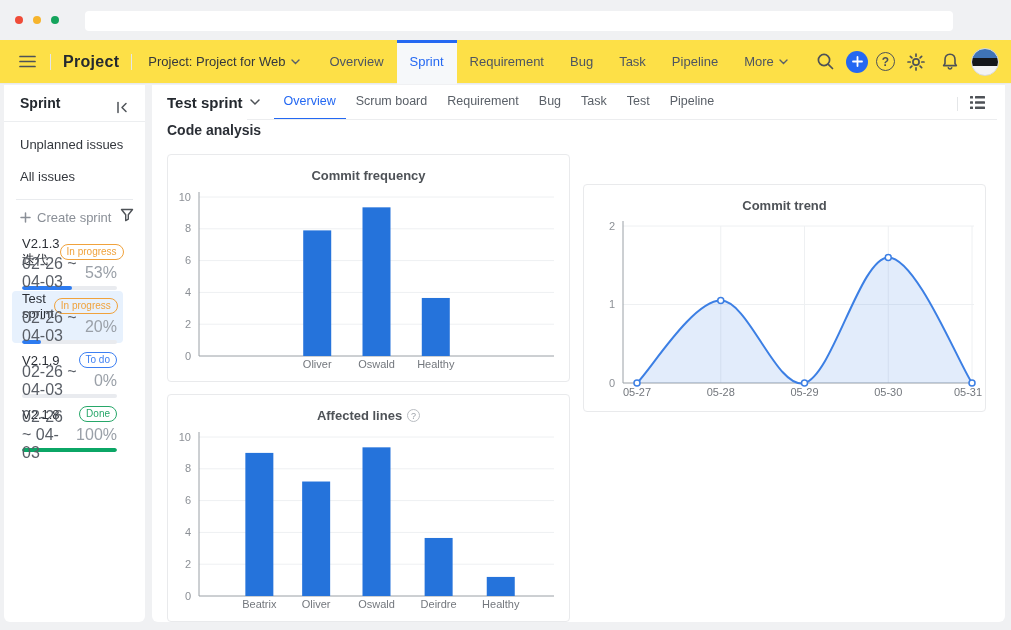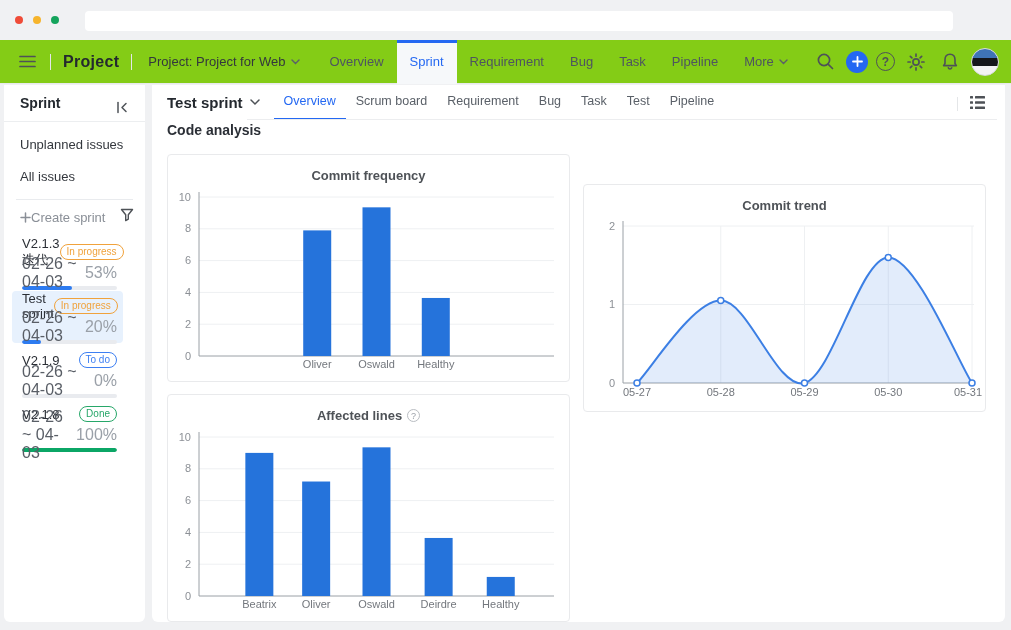--- a/index.html
+++ b/index.html
@@ -5,42 +5,42 @@
   * { margin:0; padding:0; box-sizing:border-box; }
   html,body { width:1011px; height:630px; }
   body { font-family:"Liberation Sans", sans-serif; background:#f0f1f3; position:relative; overflow:hidden; color:#333; }
 
   
   .chrome { position:absolute; left:0; top:0; width:1011px; height:40px; background:#f0f1f3; }
   .tdot { position:absolute; top:16px; width:8px; height:8px; border-radius:50%; }
   .addressbar { position:absolute; left:85px; right:58px; top:11px; height:20px; background:#fff; border-radius:4px; }
 
   
-  .navbar { position:absolute; left:0; top:40px; width:1011px; height:44px; background:#84cc16; border-bottom:1px solid #e8eaec; display:flex; align-items:center; padding-left:14px; }
+  .navbar { position:absolute; left:0; top:40px; width:1011px; height:44px; background:#fde047; border-bottom:1px solid #e8eaec; display:flex; align-items:center; padding-left:14px; }
   .icon-btn { display:flex; align-items:center; justify-content:center; width:26px; height:26px; cursor:pointer; color:#4e5257; }
   .vsep { width:1px; height:16px; background:#e4e6e8; margin:0 10px; }
   .logo { font-size:16px; font-weight:bold; color:#24292f; letter-spacing:.3px; margin:0 2px; }
   .proj-select { display:flex; align-items:center; gap:6px; font-size:13px; color:#33373d; margin:0 6px; cursor:pointer; }
   .nav-tabs { display:flex; height:44px; margin-left:10px; }
   .nav-tab { height:44px; line-height:44px; padding:0 13px; font-size:13px; color:#4e5560; cursor:pointer; white-space:nowrap; }
   .nav-tab.active { color:var(--accent,#2468f2); background:#f6f8fa; box-shadow:inset 0 3px 0 var(--accent,#2468f2); }
   .nav-tab.more { display:flex; align-items:center; gap:5px; }
   .nav-right { margin-left:auto; display:flex; align-items:center; gap:8px; padding-right:12px; }
   .plus-btn { width:22px; height:22px; border-radius:50%; background:var(--accent,#2468f2); display:flex; align-items:center; justify-content:center; cursor:pointer; }
   .help-btn { width:19px; height:19px; border-radius:50%; border:1.6px solid #4e5257; color:#4e5257; font-size:12px; font-weight:bold; display:flex; align-items:center; justify-content:center; cursor:pointer; }
   .avatar { width:28px; height:28px; border-radius:50%; border:1px solid #d8dadc; background:linear-gradient(#3f74b6 0 36%, #15171a 36% 64%, #f3f3f3 64% 100%); cursor:pointer; }
 
   
   .sidebar { position:absolute; left:4px; top:85px; width:141px; bottom:8px; background:#fff; border-radius:0 0 6px 6px; }
   .sb-header { position:relative; height:37px; border-bottom:1px solid #eceef0; display:flex; align-items:center; padding:0 12px 0 16px; }
   .sb-title { font-size:14px; font-weight:bold; color:#24292f; }
   .sb-collapse { position:absolute; right:10px; top:9px; }
   .sb-link { padding:9px 16px 8px; font-size:13px; color:#33373d; cursor:pointer; }
   .sb-divider { height:1px; background:#e9ebee; margin:7px 12px 0; }
-  .sb-create { position:relative; display:flex; align-items:center; padding:10px 16px 6px; font-size:13px; color:#8a8f97; cursor:pointer; }
+  .sb-create { position:relative; display:flex; align-items:center; gap:6px; padding:10px 16px 6px; font-size:13px; color:#8a8f97; cursor:pointer; }
   .sb-filter { position:absolute; right:11px; top:8px; }
   .sprint-list { margin-top:6px; }
   .sprint-item { position:relative; margin:0 22px 2px 8px; height:52px; padding:6px 6px 0 10px; border-radius:4px; cursor:pointer; }
   .sprint-item.selected { background:#e7f1fd; }
   .si-row1 { display:flex; align-items:center; justify-content:space-between; height:18px; }
   .si-name { font-size:13px; color:#2b2f36; }
   .badge { font-size:10px; border:1px solid; border-radius:9px; padding:1px 6px 2px; white-space:nowrap; }
   .si-row2 { display:flex; align-items:center; justify-content:space-between; margin-top:5px; height:14px; font-size:16px; }
   .si-dates { color:#595e66; }
   .si-pct { color:#9aa0a8; }

